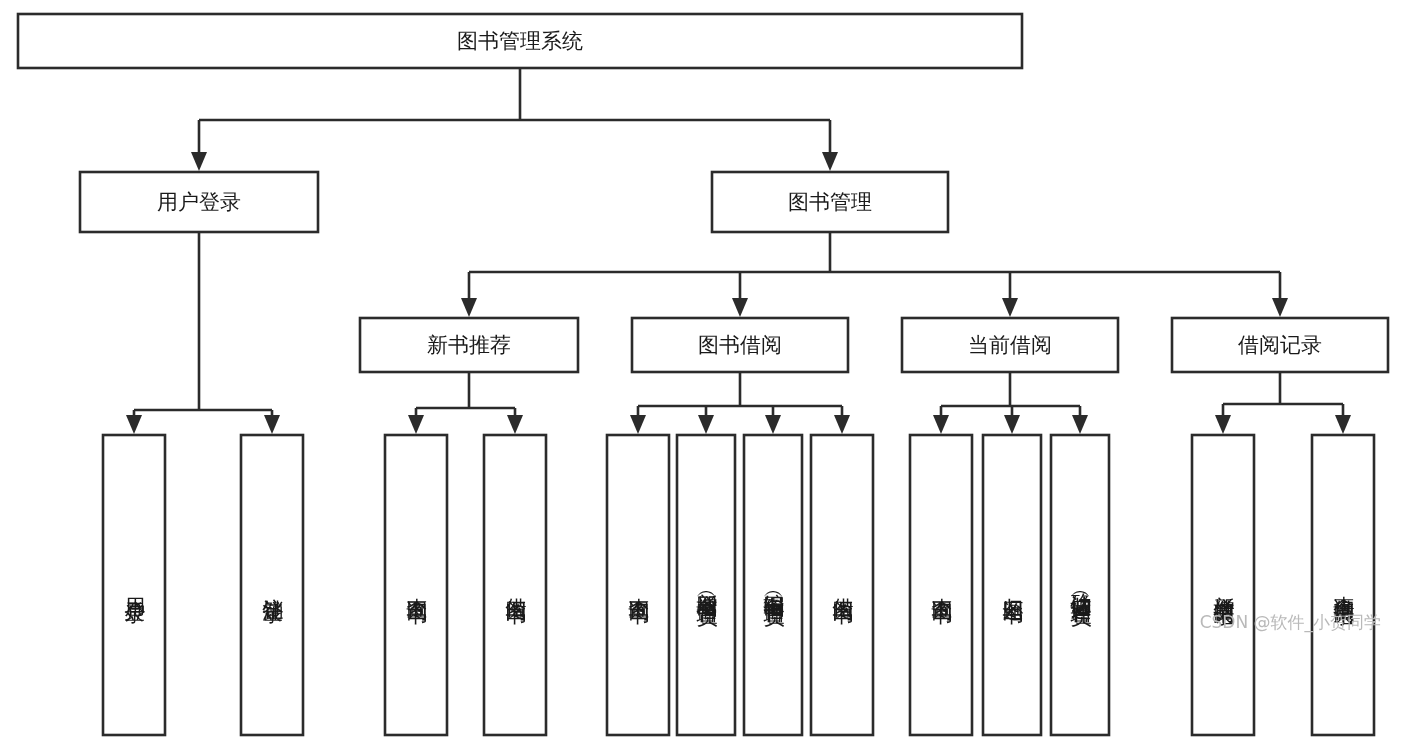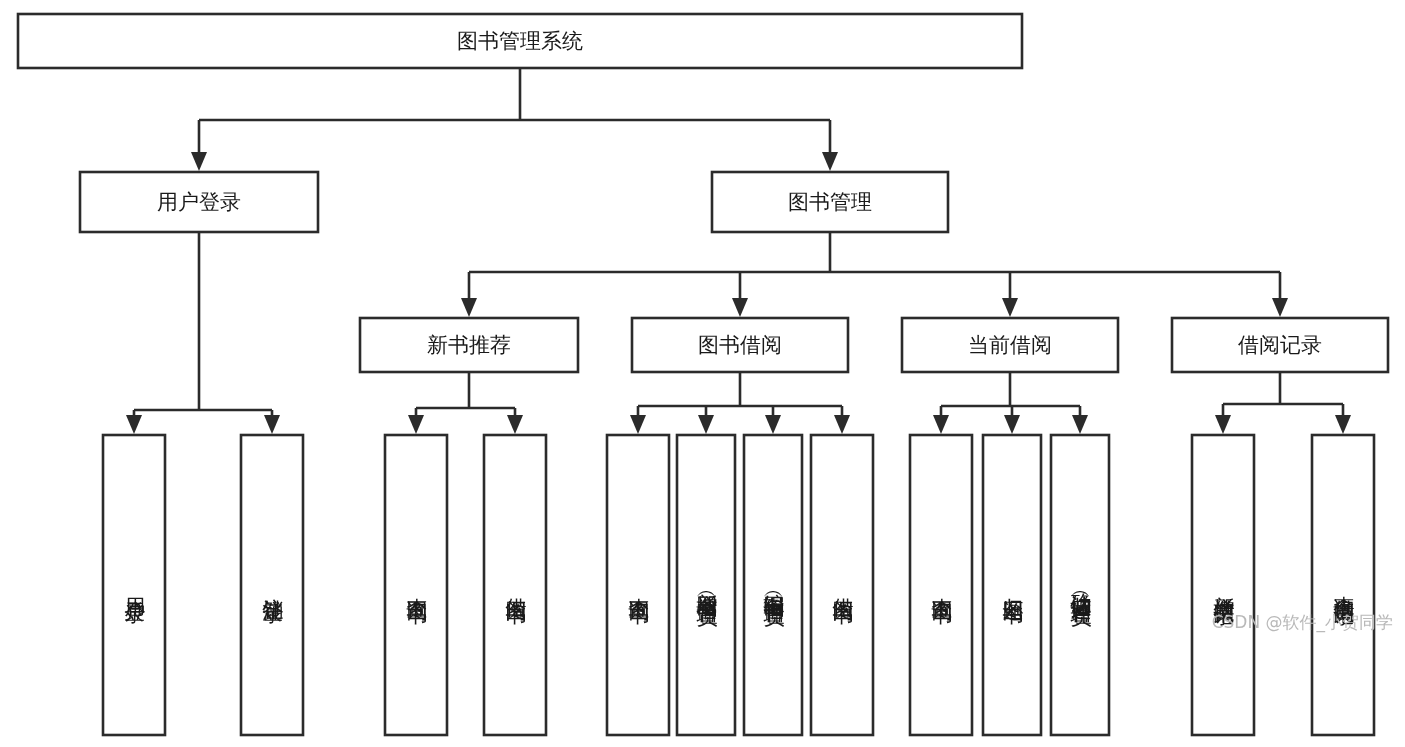--- a/index.html
+++ b/index.html
@@ -49,21 +49,21 @@
     stroke: #2b2b2b;
     stroke-width: 2.6;
     fill: none;
   }
   .arrow-head {
     fill: #2b2b2b;
     stroke: none;
   }
   .watermark {
     position: absolute;
-    right: 12px;
+    right: 24px;
     bottom: 5px;
     font-family: "DejaVu Sans", "Liberation Sans", sans-serif;
     font-size: 17px;
     color: #b9b9b9;
     white-space: nowrap;
     user-select: none;
   }
 </style>
 </head>
 <body>

